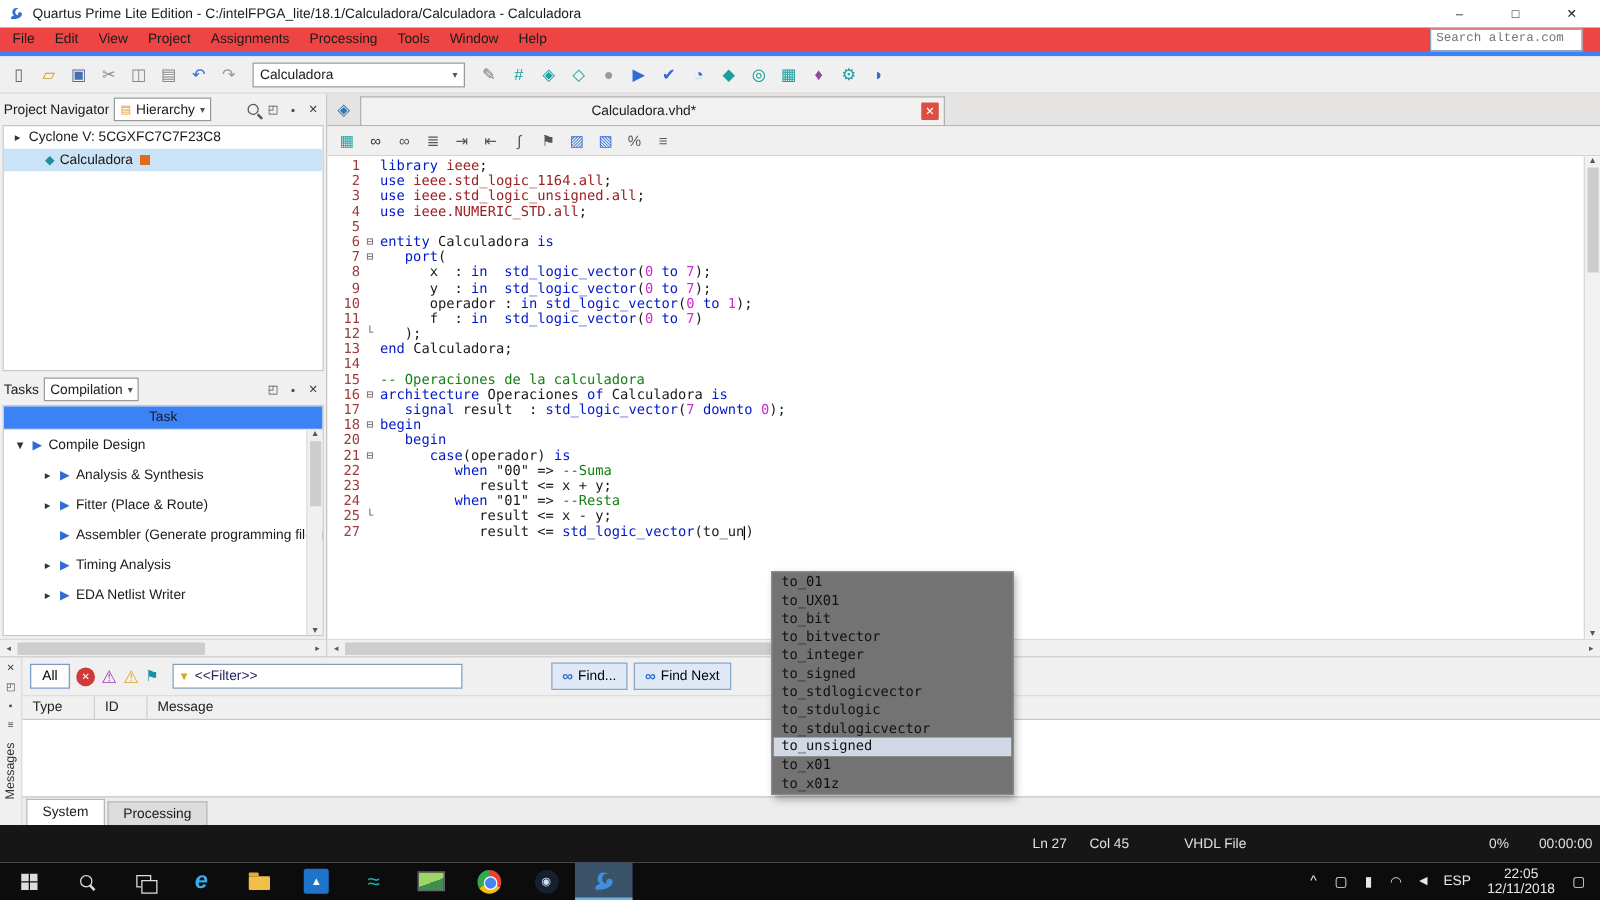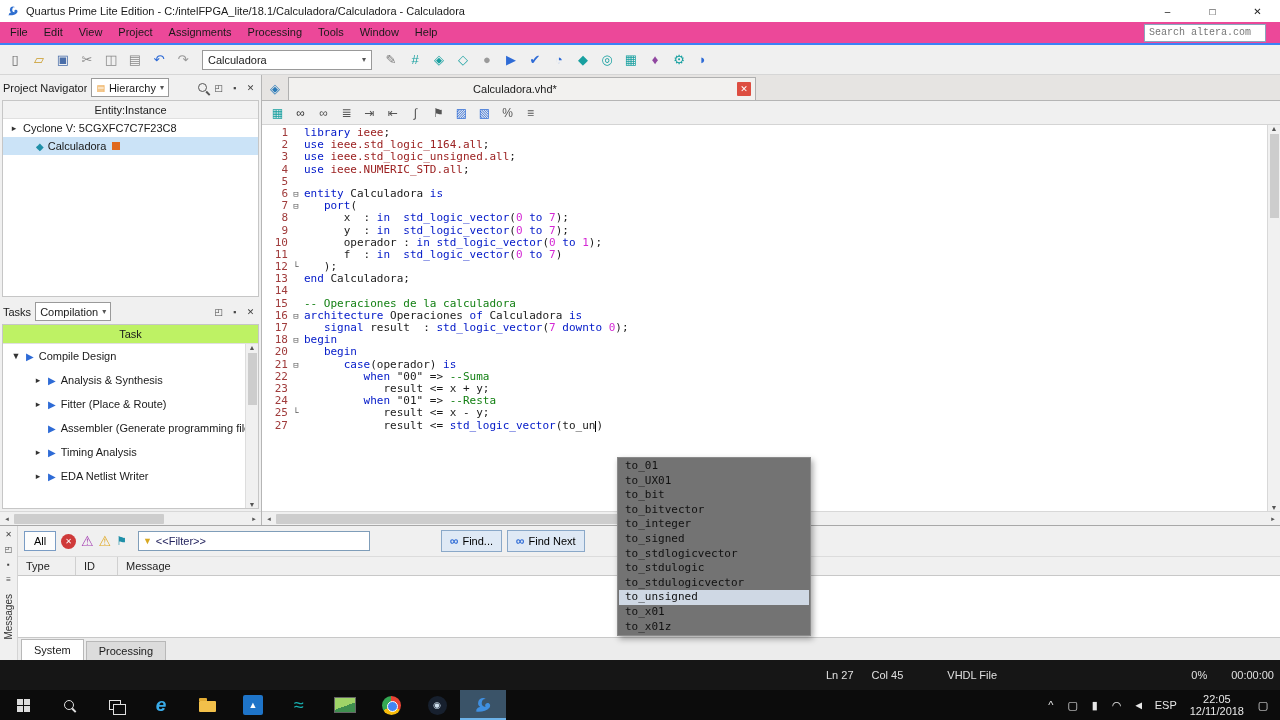--- a/index.html
+++ b/index.html
@@ -6,21 +6,21 @@
   body { font-family:"Liberation Sans","DejaVu Sans",sans-serif; }
   .app { position:relative; width:1280px; height:720px; background:#f0f0f0; overflow:hidden; font-size:11px; color:#1a1a1a; }
 
   
   .titlebar { height:22px; background:#fff; display:flex; align-items:center; padding-left:6px; gap:6px; }
   .title-text { font-size:11px; white-space:nowrap; }
   .win-controls { margin-left:auto; display:flex; height:22px; }
   .win-btn { width:45px; display:flex; align-items:center; justify-content:center; font-size:10px; color:#222; }
 
   
-  .menubar { height:23px; background:#ec4899; border-bottom:2px solid #3b82f6; display:flex; align-items:center; padding-left:2px; }
+  .menubar { height:23px; background:#ef4444; border-bottom:4px solid #3b82f6; display:flex; align-items:center; padding-left:2px; }
   .menu-item { padding:0 8px; height:19px; line-height:19px; }
   .search-box { margin-left:auto; margin-right:14px; width:122px; height:18px; border:1px solid #8aa5bd; background:#fff; }
   .search-box input { width:100%; height:100%; border:none; outline:none; font-size:10px; padding:0 4px; color:#555; background:transparent; font-family:Liberation Mono, monospace; }
 
   
   .toolbar { height:30px; background:#f0f0f0; border-bottom:1px solid #d6d6d6; display:flex; align-items:center; padding-left:4px; }
   .tb-group { display:flex; align-items:center; gap:2px; }
   .tb-icon { width:22px; height:22px; display:flex; align-items:center; justify-content:center; font-size:13px; }
   .combo { width:170px; height:20px; background:#fff; border:1px solid #999; display:flex; align-items:center; padding:0 5px; margin:0 8px; }
   .combo .dd-caret { margin-left:auto; }
@@ -39,21 +39,21 @@
   .dd-ico { font-size:9px; color:#e8962a; }
   .panel-icons { margin-left:auto; display:flex; gap:1px; }
   .ph-icon { width:15px; height:16px; display:flex; align-items:center; justify-content:center; font-size:9px; color:#444; }
   .tree-body { flex:1; background:#fff; border:1px solid #c6c6c6; margin:0 2px 2px 2px; overflow:hidden; position:relative; }
   .tree-header { height:18px; background:#f2f2f2; border-bottom:1px solid #e0e0e0; text-align:center; line-height:18px; color:#222; }
   .tree-row { height:18px; display:flex; align-items:center; gap:4px; white-space:nowrap; overflow:hidden; }
   .tree-row.selected { background:#cbe3f7; }
   .tree-arrow { font-size:9px; color:#333; width:10px; text-align:center; flex:0 0 auto; }
   .entity-icon { color:#1f8fa8; font-size:10px; }
   .badge { width:8px; height:8px; background:#e06a1f; display:inline-block; margin-left:2px; flex:0 0 auto; }
-  .task-header { height:19px; background:#bef264; border-bottom:1px solid #e0e0e0; text-align:center; line-height:19px; }
+  .task-header { height:19px; background:#3b82f6; border-bottom:1px solid #e0e0e0; text-align:center; line-height:19px; }
   .task-row { height:24px; display:flex; align-items:center; gap:5px; white-space:nowrap; overflow:hidden; }
   .task-row .play { color:#2e6bd6; font-size:10px; flex:0 0 auto; }
   .vscroll { position:absolute; right:0; top:19px; bottom:0; width:13px; background:#f0f0f0; border-left:1px solid #ddd; display:flex; flex-direction:column; align-items:center; font-size:7px; color:#555; }
   .vthumb { width:9px; height:52px; background:#cdcdcd; margin-top:2px; }
   .hscroll { height:14px; background:#f0f0f0; border-top:1px solid #d8d8d8; display:flex; align-items:center; font-size:7px; color:#555; }
   .hs-btn { width:14px; text-align:center; flex:0 0 auto; }
   .hs-thumb { height:10px; background:#cdcdcd; border-radius:1px; flex:0 0 auto; }
 
   
   .editor-col { flex:1; display:flex; flex-direction:column; position:relative; background:#f0f0f0; min-width:0; }
@@ -222,21 +222,20 @@
           <div class="panel-icons">
               <span class="ph-icon">
                 <span class="mag"></span>
               </span>
               <span class="ph-icon" style="color: rgb(68, 68, 68);">◰</span>
               <span class="ph-icon" style="color: rgb(68, 68, 68);">▪</span>
               <span class="ph-icon" style="color: rgb(68, 68, 68);">✕</span>
             </div>
         </div>
         <div class="tree-body">
-          <div class="tree-header">Entity:Instance</div>
           <div>
               <div class="tree-row" style="padding-left: 6px;">
                 <span class="tree-arrow">▸</span>
                 <span>Cyclone V: 5CGXFC7C7F23C8</span>
               </div>
               <div class="tree-row selected" style="padding-left: 19px;">
                 <span class="tree-arrow"></span>
                 <span class="entity-icon">◆</span>
                 <span>Calculadora</span>
                 <span class="badge"></span>

